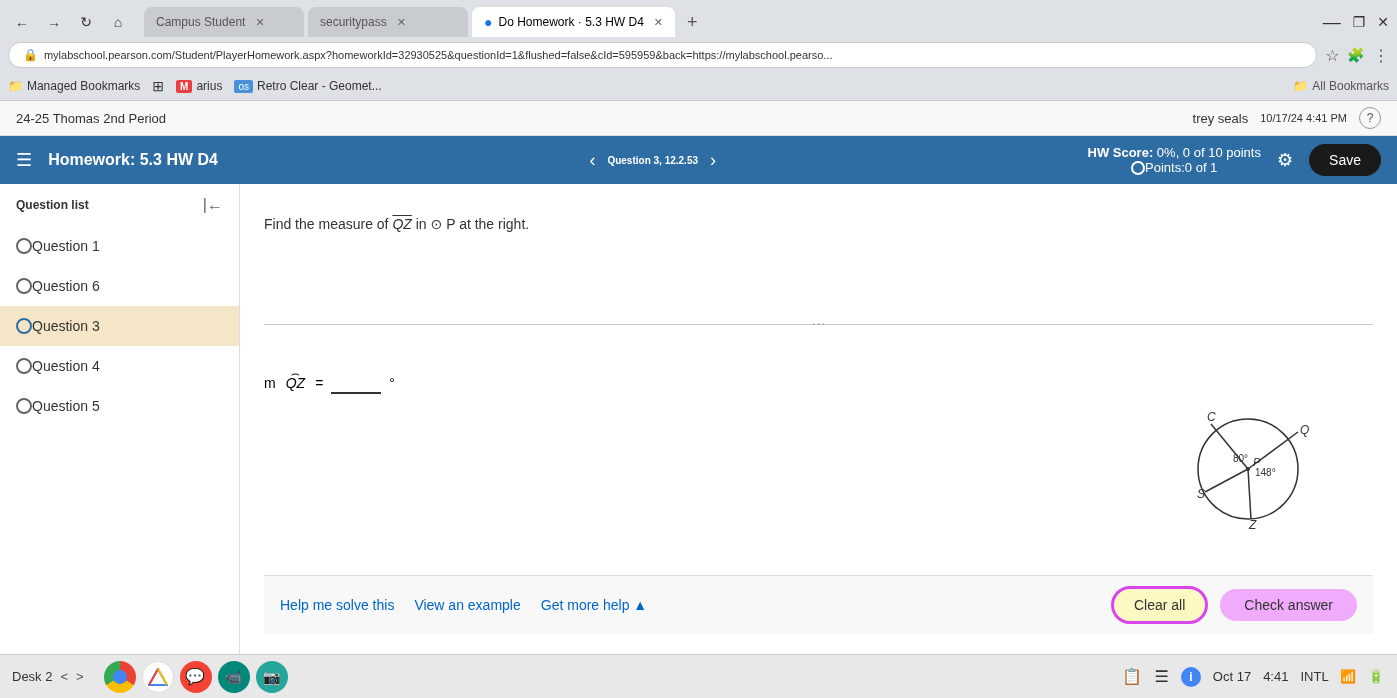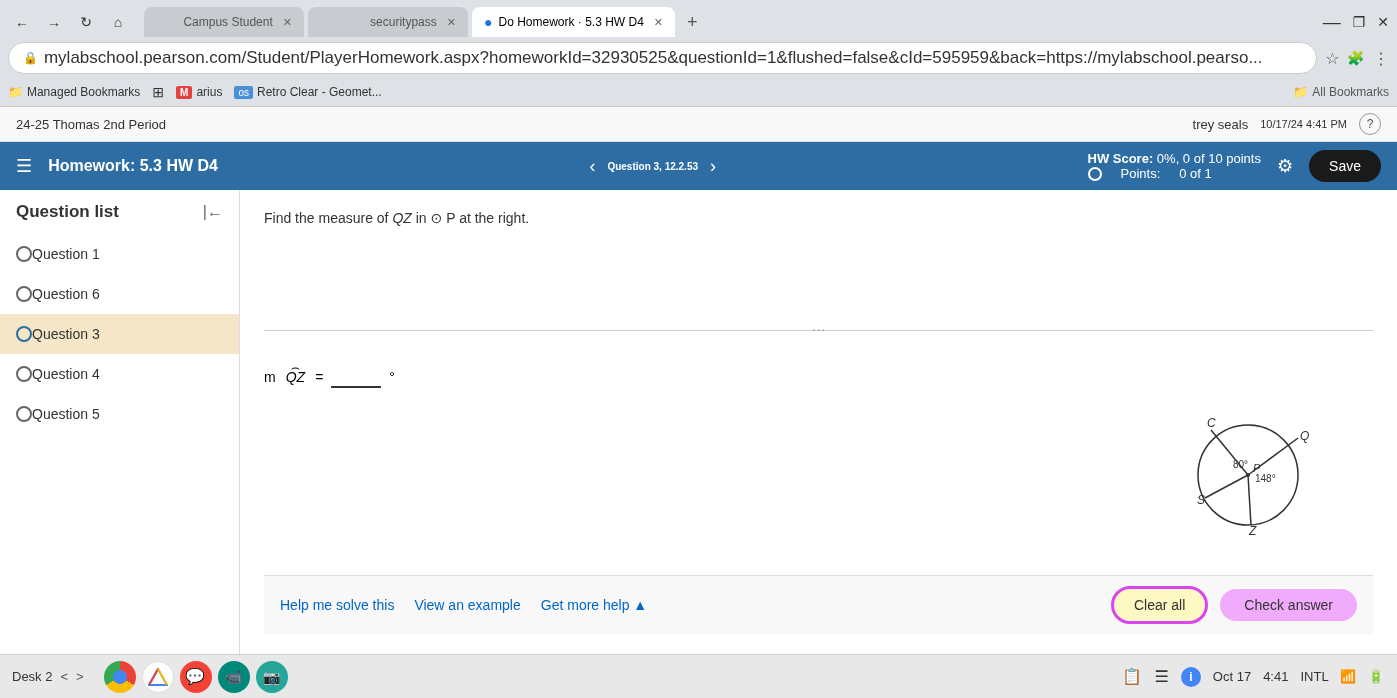--- a/index.html
+++ b/index.html
@@ -2,32 +2,32 @@
 <html><head>
   <meta charset="utf-8">
   <style>
     * { box-sizing: border-box; margin: 0; padding: 0; }
     body { font-family: Arial, sans-serif; background: #2a2a2a; width: 1397px; height: 698px; overflow: hidden; position: relative; }
 
     
     .browser-window { width: 100%; height: 100%; display: flex; flex-direction: column; }
 
     .tab-bar { background: #dee1e6; display: flex; align-items: center; padding: 6px 8px 0 8px; gap: 4px; height: 38px; }
-    .tab { background: #fff; border-radius: 8px 8px 0 0; padding: 6px 12px; font-size: 12px; display: flex; align-items: center; gap: 6px; height: 30px; min-width: 160px; justify-content: flex-end; }
+    .tab { background: #fff; border-radius: 8px 8px 0 0; padding: 6px 12px; font-size: 12px; display: flex; align-items: center; gap: 6px; height: 30px; min-width: 160px; }
     .tab.active { background: #fff; }
     .tab.inactive { background: #c8cbd0; color: #555; }
     .tab-close { font-size: 11px; color: #666; cursor: pointer; margin-left: 4px; }
     .tab-new { background: none; border: none; font-size: 18px; color: #555; padding: 4px 8px; cursor: pointer; }
     .nav-buttons { display: flex; align-items: center; gap: 4px; margin-right: 8px; }
     .nav-btn { background: none; border: none; font-size: 14px; color: #333; cursor: pointer; padding: 4px; border-radius: 50%; width: 28px; height: 28px; display: flex; align-items: center; justify-content: center; }
     .window-controls { margin-left: auto; display: flex; align-items: center; gap: 12px; font-size: 18px; color: #333; }
 
     .omnibar-row { background: #dee1e6; padding: 4px 8px 8px 8px; display: flex; align-items: center; gap: 8px; }
     .omnibar { flex: 1; background: #fff; border-radius: 20px; padding: 5px 14px; font-size: 12px; color: #333; display: flex; align-items: center; gap: 6px; border: 1px solid #ccc; }
-    .omnibar-url { flex: 1; white-space: nowrap; overflow: hidden; text-overflow: ellipsis; font-size: 17px; }
+    .omnibar-url { flex: 1; white-space: nowrap; overflow: hidden; text-overflow: ellipsis; font-size: 11px; }
     .omnibar-icons { display: flex; gap: 8px; align-items: center; color: #555; font-size: 16px; }
 
     .bookmarks-bar { background: #dee1e6; padding: 2px 8px 6px 8px; display: flex; align-items: center; gap: 12px; font-size: 12px; color: #333; border-bottom: 1px solid #ccc; }
     .bookmark-item { display: flex; align-items: center; gap: 4px; cursor: pointer; color: #333; white-space: nowrap; }
     .all-bookmarks { margin-left: auto; display: flex; align-items: center; gap: 4px; cursor: pointer; font-size: 12px; color: #555; }
 
     
     .content-area { flex: 1; background: #f0f0f0; display: flex; flex-direction: column; overflow: hidden; }
 
     
@@ -42,30 +42,30 @@
     .hw-score { color: white; font-size: 13px; text-align: right; }
     .gear-btn { color: white; font-size: 18px; cursor: pointer; background: none; border: none; }
     .save-btn { background: #1a1a1a; color: white; border: none; border-radius: 20px; padding: 8px 20px; font-size: 14px; cursor: pointer; }
 
     
     .main-layout { display: flex; flex: 1; overflow: hidden; }
 
     
     .sidebar { width: 240px; background: #fff; border-right: 1px solid #ddd; padding: 12px 0; overflow-y: auto; flex-shrink: 0; }
     .sidebar-header { display: flex; align-items: center; justify-content: space-between; padding: 0 16px 12px; }
-    .sidebar-title { font-size: 17px; font-weight: bold; color: #333; }
+    .sidebar-title { font-size: 12px; font-weight: bold; color: #333; }
     .sidebar-collapse { color: #666; cursor: pointer; font-size: 16px; }
     .question-item { display: flex; align-items: center; padding: 12px 16px; cursor: pointer; font-size: 14px; color: #333; }
     .question-item.active { background: #f5e6c8; }
     .question-radio { width: 16px; height: 16px; border-radius: 50%; border: 2px solid #666; display: flex; align-items: center; justify-content: center; flex-shrink: 0; }
     .question-radio.checked { border-color: #2d6da3; }
 
     
     .problem-area { flex: 1; background: #fff; padding: 20px 24px; display: flex; flex-direction: column; overflow: hidden; }
-    .problem-instruction { font-size: 14px; color: #333; margin-bottom: 20px; }
+    .problem-instruction { font-size: 14px; color: #333; margin-bottom: 20px; margin-top: 12px; }
 
     .answer-row { display: flex; align-items: center; gap: 8px; font-size: 14px; margin-top: 16px; }
     .answer-input { width: 50px; border: none; border-bottom: 2px solid #333; text-align: center; font-size: 14px; outline: none; padding: 2px; }
 
     
     .bottom-bar { background: #f8f8f8; border-top: 1px solid #ddd; padding: 10px 16px; display: flex; align-items: center; gap: 20px; }
     .help-link { color: #0066cc; cursor: pointer; font-size: 14px; text-decoration: none; }
 
     
     .action-buttons { margin-left: auto; display: flex; align-items: center; gap: 12px; }
@@ -168,21 +168,21 @@
       <div class="question-nav">
         <button class="nav-arrow">‹</button>
         <span style="color:white; font-size:10px; font-weight:bold;">Question 3, 12.2.53</span>
         <button class="nav-arrow">›</button>
       </div>
       <div class="hw-score">
         <div>
           <span style="font-weight:bold;">HW Score:</span>
           <span>0%, 0 of 10 points</span>
         </div>
-        <div style="display:flex; align-items:center; gap:19px;">
+        <div style="display:flex; align-items:center; gap:0;justify-content:center;">
           <span style="width:14px; height:14px; border-radius:50%; border:2px solid white; display:inline-block;"></span>
           <span>Points:</span>
           <span>0 of 1</span>
         </div>
       </div>
       <button class="gear-btn">⚙</button>
       <button class="save-btn">Save</button>
     </div>
 
     <div class="main-layout">

